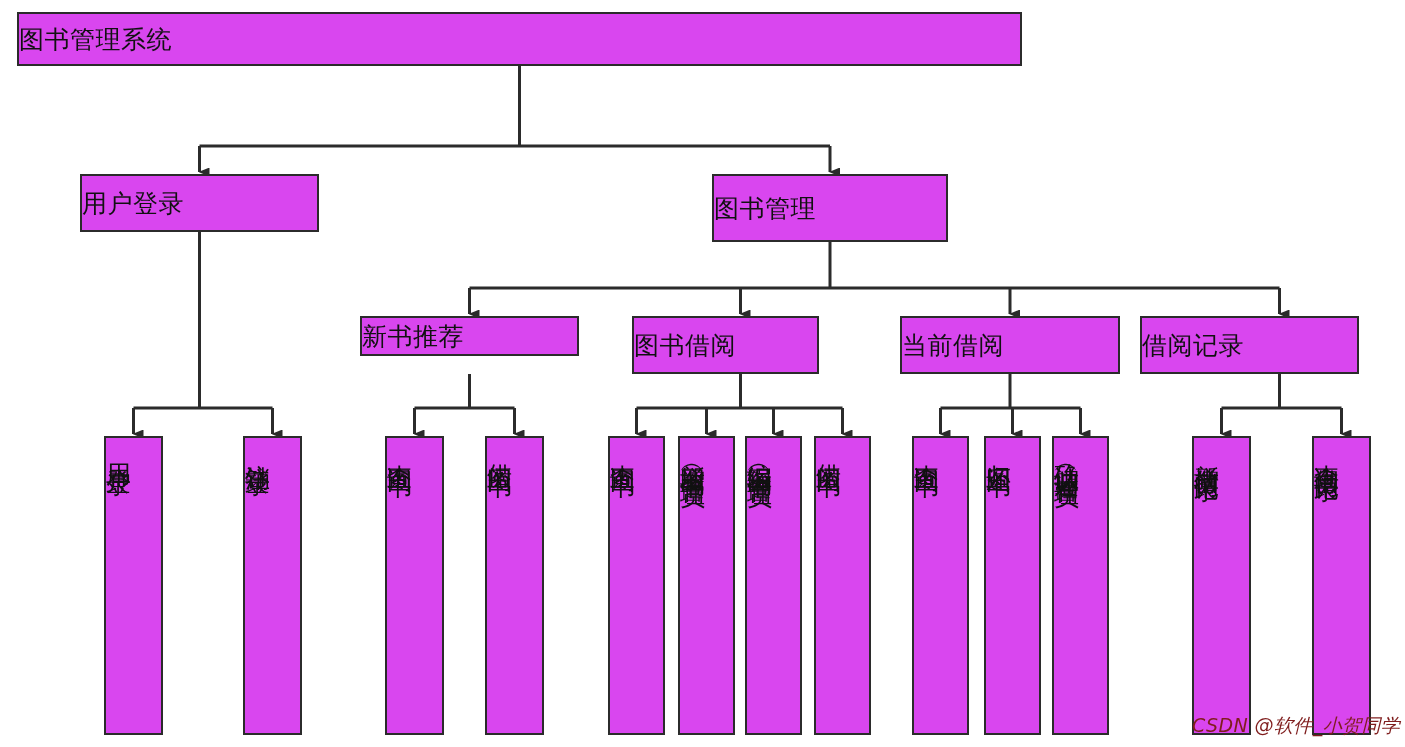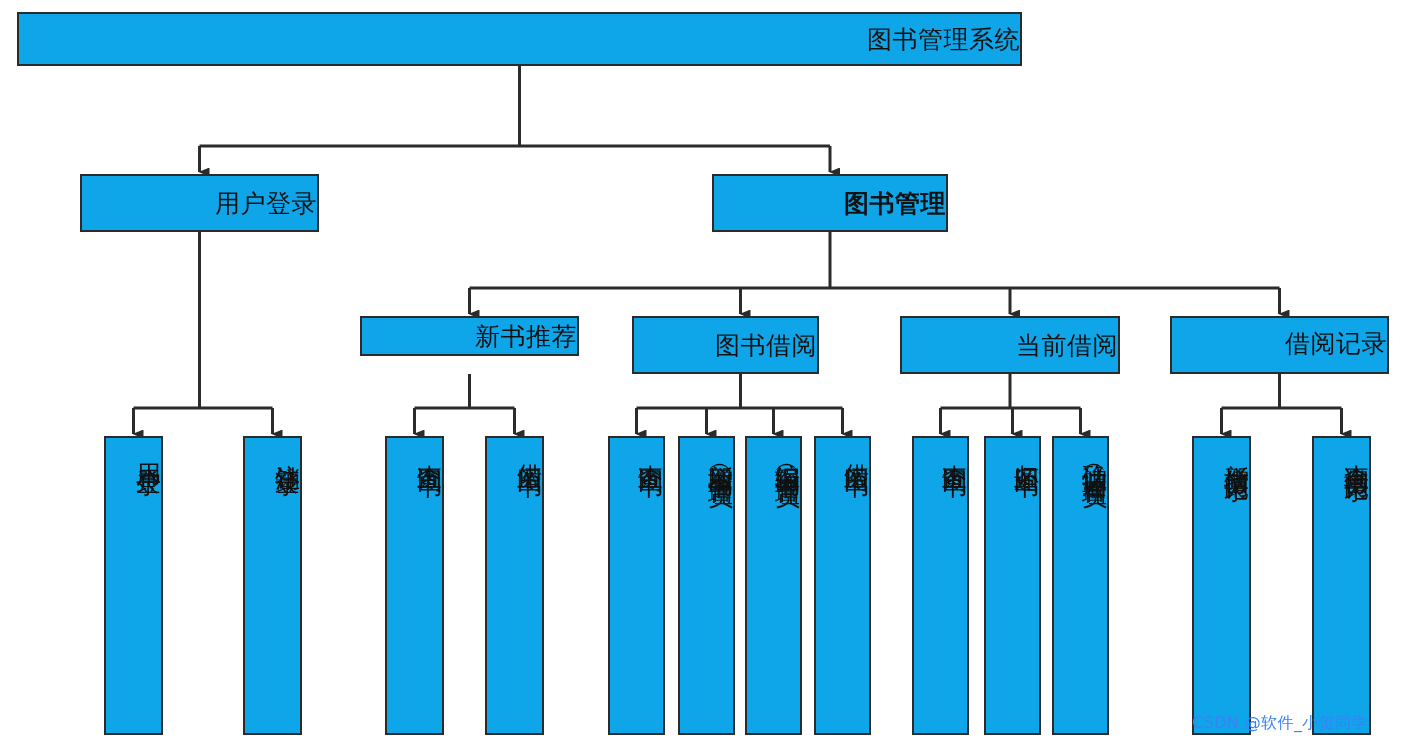--- a/index.html
+++ b/index.html
@@ -22,24 +22,24 @@
     left: 0;
     top: 0;
     width: 1405px;
     height: 747px;
     pointer-events: none;
   }
   .node {
     position: absolute;
     box-sizing: border-box;
     border: 2.5px solid #2b2b2b;
-    background: #0ea5e9;
+    background: #d946ef;
     display: flex;
     align-items: center;
-    justify-content: flex-end;
+    justify-content: flex-start;
     color: #111111;
   }
   .node .label {
     display: block;
     text-align: center;
     line-height: 1.16;
     letter-spacing: 0.5px;
   }
   .node.horiz .label {
     writing-mode: horizontal-tb;
@@ -51,24 +51,25 @@
   }
   .node.vert .label {
     writing-mode: vertical-rl;
     text-orientation: upright;
     font-size: 25px;
     letter-spacing: 3px;
     line-height: 1;
   }
   #watermark {
     position: absolute;
-    font-size: 16px;
-    color: #3b82f6;
+    font-size: 19px;
+    color: #7f1d1d;
     white-space: nowrap;
     letter-spacing: 0.4px;
+    font-style: italic;
   }
 </style>
 </head>
 <body>
 
 <div id="canvas">
   <svg class="edges" viewBox="0 0 1405 747">
     <defs>
       <marker id="arrow" markerWidth="9" markerHeight="11" refX="4.5" refY="10" orient="auto" markerUnits="userSpaceOnUse">
         <path d="M0,0 L9,0 L4.5,11 Z" fill="#2b2b2b"></path>
@@ -110,33 +111,33 @@
         <path d="M1341.5,408 L1341.5,434" marker-end="url(#arrow)"></path>
       </g>
   </svg>
   <div id="nodes-layer">
       <div class="node horiz" style="left: 17px; top: 12px; width: 1005px; height: 54px;">
         <span class="label">图书管理系统</span>
       </div>
       <div class="node horiz" style="left: 80px; top: 174px; width: 239px; height: 58px;">
         <span class="label">用户登录</span>
       </div>
-      <div class="node horiz" style="left: 712px; top: 174px; width: 236px; height: 58px; font-weight: bold;">
+      <div class="node horiz" style="left: 712px; top: 174px; width: 236px; height: 68px;">
         <span class="label">图书管理</span>
       </div>
       <div class="node horiz" style="left: 360px; top: 316px; width: 219px; height: 40px;">
         <span class="label">新书推荐</span>
       </div>
       <div class="node horiz" style="left: 632px; top: 316px; width: 187px; height: 58px;">
         <span class="label">图书借阅</span>
       </div>
-      <div class="node horiz" style="left: 900px; top: 316px; width: 220px; height: 58px; padding-left: 12px;">
+      <div class="node horiz" style="left: 900px; top: 316px; width: 220px; height: 58px;">
         <span class="label">当前借阅</span>
       </div>
-      <div class="node horiz" style="left: 1170px; top: 316px; width: 219px; height: 58px; font-family: Liberation Mono, monospace;">
+      <div class="node horiz" style="left: 1140px; top: 316px; width: 219px; height: 58px;">
         <span class="label">借阅记录</span>
       </div>
       <div class="node vert" style="left: 104px; top: 436px; width: 59px; height: 299px;">
         <span class="label">用户登录</span>
       </div>
       <div class="node vert" style="left: 243px; top: 436px; width: 59px; height: 299px;">
         <span class="label">注销登录</span>
       </div>
       <div class="node vert" style="left: 385px; top: 436px; width: 59px; height: 299px;">
         <span class="label">查询图书</span>

